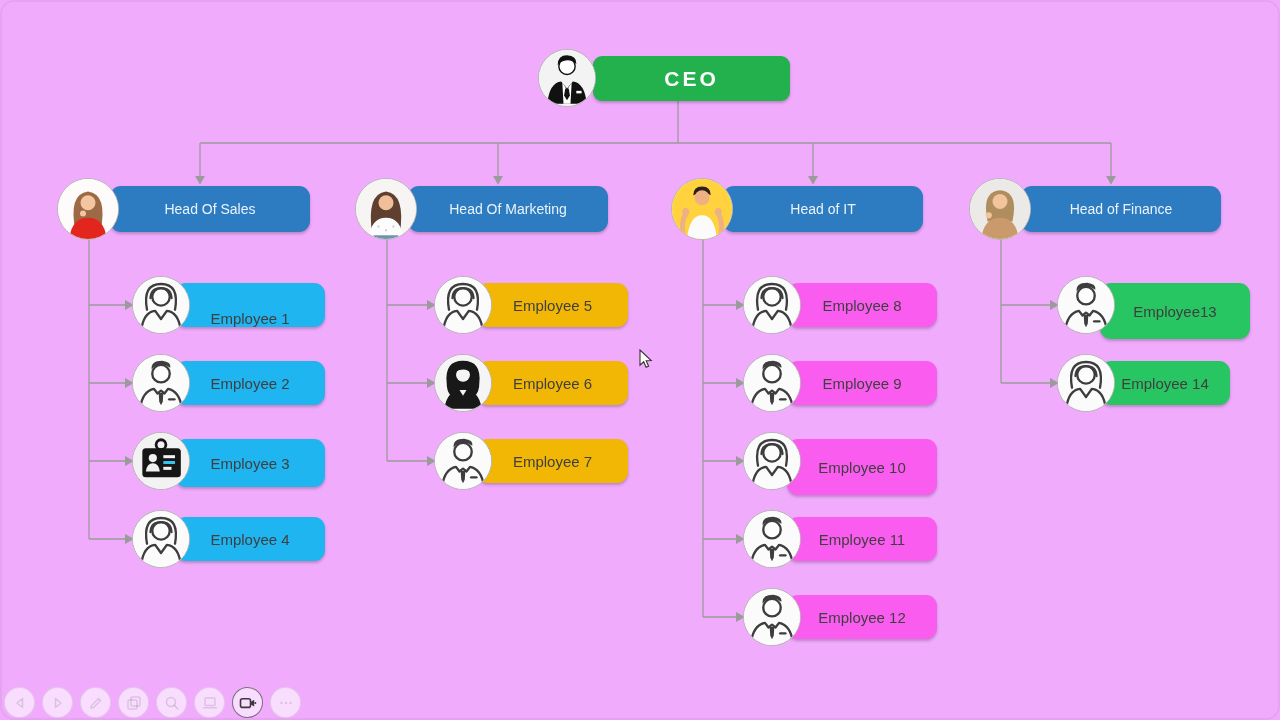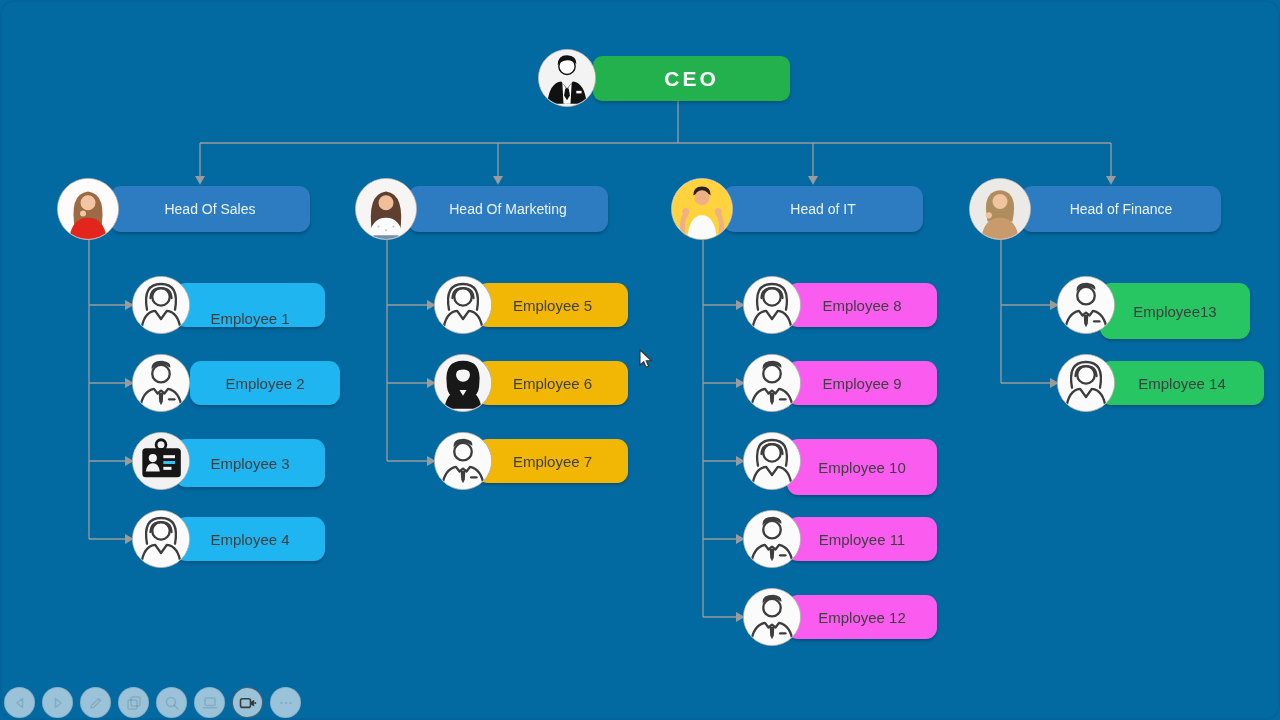--- a/index.html
+++ b/index.html
@@ -1,18 +1,18 @@
 <!DOCTYPE html>
 <html><head>
 <meta charset="utf-8">
 <style>
   html,body{margin:0;padding:0;background:#fff;}
   #canvas{
     position:relative;width:1280px;height:720px;overflow:hidden;
-    background:#0369a1;font-family:"Liberation Sans",sans-serif;
+    background:#f0abfc;font-family:"Liberation Sans",sans-serif;
   }
   .frame{position:absolute;inset:0;border-radius:14px;
     box-shadow:inset 0 0 0 2px rgba(0,0,0,0.045);pointer-events:none;z-index:9;}
   #connector-layer{position:absolute;left:0;top:0;z-index:1;}
   .box{position:absolute;display:flex;align-items:center;justify-content:center;
     box-sizing:border-box;z-index:2;box-shadow:0 2px 3px rgba(0,0,0,0.22);}
   .ceo-box{height:45px;border-radius:9px;color:#ffffff;font-size:21px;font-weight:bold;letter-spacing:3px;}
   .head-box{height:46px;border-radius:11px;color:#eaf3fc;font-size:14px;}
   .emp-box{height:44px;border-radius:11px;color:#3f3f3f;font-size:15px;}
   .avatar{position:absolute;border-radius:50%;background:#f4f4f4;border:1px solid #b5b5b5;
@@ -92,21 +92,21 @@
       </div>
       <div class="avatar" style="left: 132px; top: 276px; width: 58px; height: 58px;">
         <svg viewBox="0 0 48 48">
           <rect width="48" height="48" fill="#fbfbfb"></rect>
           <circle cx="24" cy="17" r="7.5" fill="#fdfdfd" stroke="#3d3d3d" stroke-width="2"></circle>
           <path d="M12,28 Q8,6 24,6 Q40,6 36,28" fill="none" stroke="#3d3d3d" stroke-width="2" stroke-linecap="round"></path>
           <path d="M15,18 Q15.5,9.5 24,9.5 Q32.5,9.5 33,18" fill="none" stroke="#3d3d3d" stroke-width="2" stroke-linecap="round"></path>
           <path d="M7,46 Q9,30 19,29 L24,36 L29,29 Q39,30 41,46" fill="none" stroke="#3d3d3d" stroke-width="2" stroke-linejoin="round"></path>
         </svg>
       </div>
-      <div class="box emp-box" style="left: 190px; top: 361px; width: 150px; height: 44px; background: rgb(31, 181, 241); text-align: right;">
+      <div class="box emp-box" style="left: 175px; top: 361px; width: 150px; height: 44px; background: rgb(31, 181, 241); text-align: right;">
         <span>Employee 2</span>
       </div>
       <div class="avatar" style="left: 132px; top: 354px; width: 58px; height: 58px;">
         <svg viewBox="0 0 48 48">
           <rect width="48" height="48" fill="#fbfbfb"></rect>
           <circle cx="24" cy="16" r="7.5" fill="#fdfdfd" stroke="#3d3d3d" stroke-width="2"></circle>
           <path d="M16,12.5 Q15,5 25,5 Q33,6 32,11 Q27,7 21,9 Q17.5,10 16,12.5 Z" fill="#3d3d3d"></path>
           <path d="M6,46 Q8,31 18,29 L21,33 L24,30.5 L27,33 L30,29 Q40,31 42,46" fill="none" stroke="#3d3d3d" stroke-width="2" stroke-linejoin="round"></path>
           <path d="M22,32.5 L26,32.5 L25.5,40 L24,43 L22.5,40 Z" fill="#3d3d3d"></path>
           <path d="M31,38 L35.5,38" stroke="#3d3d3d" stroke-width="2" stroke-linecap="round"></path>
@@ -288,21 +288,21 @@
       <div class="avatar" style="left: 1057px; top: 276px; width: 58px; height: 58px;">
         <svg viewBox="0 0 48 48">
           <rect width="48" height="48" fill="#fbfbfb"></rect>
           <circle cx="24" cy="16" r="7.5" fill="#fdfdfd" stroke="#3d3d3d" stroke-width="2"></circle>
           <path d="M16,12.5 Q15,5 25,5 Q33,6 32,11 Q27,7 21,9 Q17.5,10 16,12.5 Z" fill="#3d3d3d"></path>
           <path d="M6,46 Q8,31 18,29 L21,33 L24,30.5 L27,33 L30,29 Q40,31 42,46" fill="none" stroke="#3d3d3d" stroke-width="2" stroke-linejoin="round"></path>
           <path d="M22,32.5 L26,32.5 L25.5,40 L24,43 L22.5,40 Z" fill="#3d3d3d"></path>
           <path d="M31,38 L35.5,38" stroke="#3d3d3d" stroke-width="2" stroke-linecap="round"></path>
         </svg>
       </div>
-      <div class="box emp-box" style="left: 1100px; top: 361px; width: 164px; height: 44px; background: rgb(40, 198, 98);">
+      <div class="box emp-box" style="left: 1100px; top: 361px; width: 130px; height: 44px; background: rgb(40, 198, 98);">
         <span>Employee 14</span>
       </div>
       <div class="avatar" style="left: 1057px; top: 354px; width: 58px; height: 58px;">
         <svg viewBox="0 0 48 48">
           <rect width="48" height="48" fill="#fbfbfb"></rect>
           <circle cx="24" cy="17" r="7.5" fill="#fdfdfd" stroke="#3d3d3d" stroke-width="2"></circle>
           <path d="M12,28 Q8,6 24,6 Q40,6 36,28" fill="none" stroke="#3d3d3d" stroke-width="2" stroke-linecap="round"></path>
           <path d="M15,18 Q15.5,9.5 24,9.5 Q32.5,9.5 33,18" fill="none" stroke="#3d3d3d" stroke-width="2" stroke-linecap="round"></path>
           <path d="M7,46 Q9,30 19,29 L24,36 L29,29 Q39,30 41,46" fill="none" stroke="#3d3d3d" stroke-width="2" stroke-linejoin="round"></path>
         </svg>

